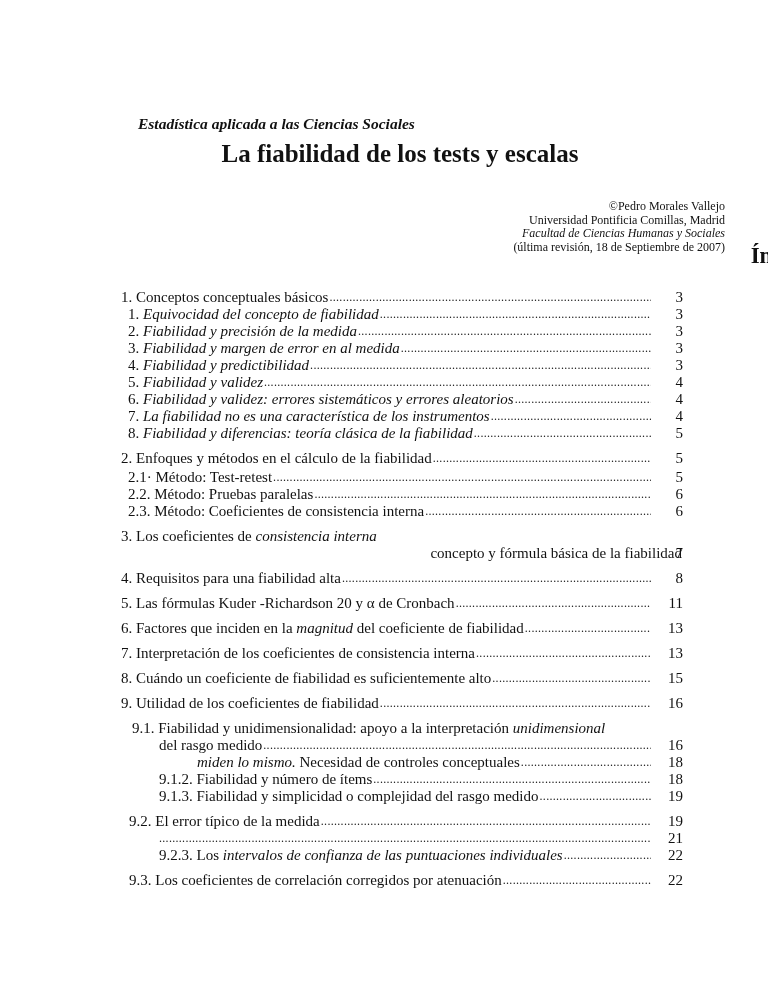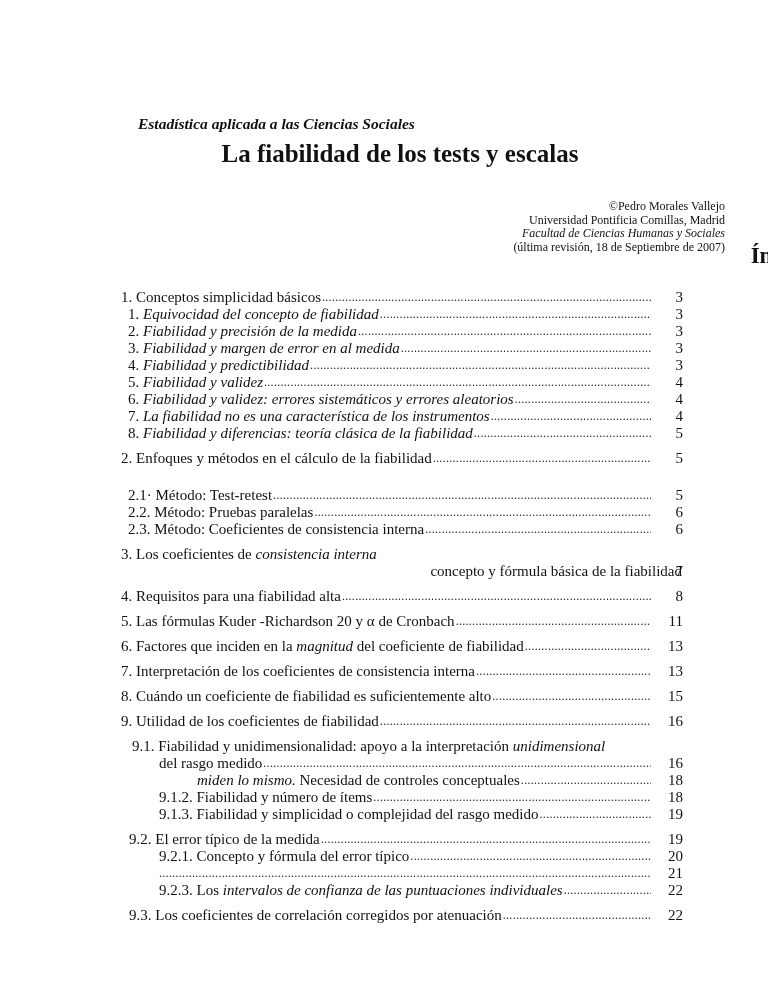--- a/index.html
+++ b/index.html
@@ -65,21 +65,21 @@
       font-size: 15px;
     }
     .toc-row {
       position: relative;
       display: flex;
       align-items: flex-end;
       height: 17px;
       line-height: 17px;
     }
     .toc-row.gap { margin-top: 8px; }
-    .toc-row.gap-s { margin-top: 20px; }
+    .toc-row.gap-s { margin-top: 2px; }
     .toc-text {
       white-space: nowrap;
       overflow: hidden;
       flex: 0 0 auto;
       max-width: 530px;
       background: #fff;
       padding-right: 1px;
     }
     .toc-dots {
       flex: 1 1 auto;
@@ -125,21 +125,21 @@
     <div>Universidad Pontificia Comillas, Madrid</div>
     <div class="it">Facultad de Ciencias Humanas y Sociales</div>
     <div>(última revisión, 18 de Septiembre de 2007)</div>
   </div>
 
   <div class="index-heading">Índice</div>
 
   <div class="toc">
 
     <div class="toc-row i0">
-      <span class="toc-text"><span>1.</span> <span>Conceptos simplicidad básicos</span></span>
+      <span class="toc-text"><span>1.</span> <span>Conceptos conceptuales básicos</span></span>
       <span class="toc-dots"></span>
       <span class="toc-page">3</span>
     </div>
     <div class="toc-row i1">
       <span class="toc-text"><span>1.</span> <em>Equivocidad del concepto de fiabilidad</em></span>
       <span class="toc-dots"></span>
       <span class="toc-page">3</span>
     </div>
     <div class="toc-row i1">
       <span class="toc-text"><span>2.</span> <em>Fiabilidad y precisión de la medida</em></span>
@@ -269,25 +269,20 @@
       <span class="toc-dots"></span>
       <span class="toc-page">19</span>
     </div>
 
     <div class="toc-row gap" style="padding-left:8px">
       <span class="toc-text"><span>9.2.</span> <span>El error típico de la medida</span></span>
       <span class="toc-dots"></span>
       <span class="toc-page">19</span>
     </div>
     <div class="toc-row" style="padding-left:38px">
-      <span class="toc-text"><span>9.2.1.</span> <span>Concepto y fórmula del error típico</span></span>
-      <span class="toc-dots"></span>
-      <span class="toc-page">20</span>
-    </div>
-    <div class="toc-row" style="padding-left:38px">
       <span class="toc-dots"></span>
       <span class="toc-page">21</span>
     </div>
     <div class="toc-row" style="padding-left:38px">
       <span class="toc-text"><span>9.2.3.</span> <span>Los </span><em>intervalos de confianza de las puntuaciones individuales</em></span>
       <span class="toc-dots"></span>
       <span class="toc-page">22</span>
     </div>
 
     <div class="toc-row gap" style="padding-left:8px">

